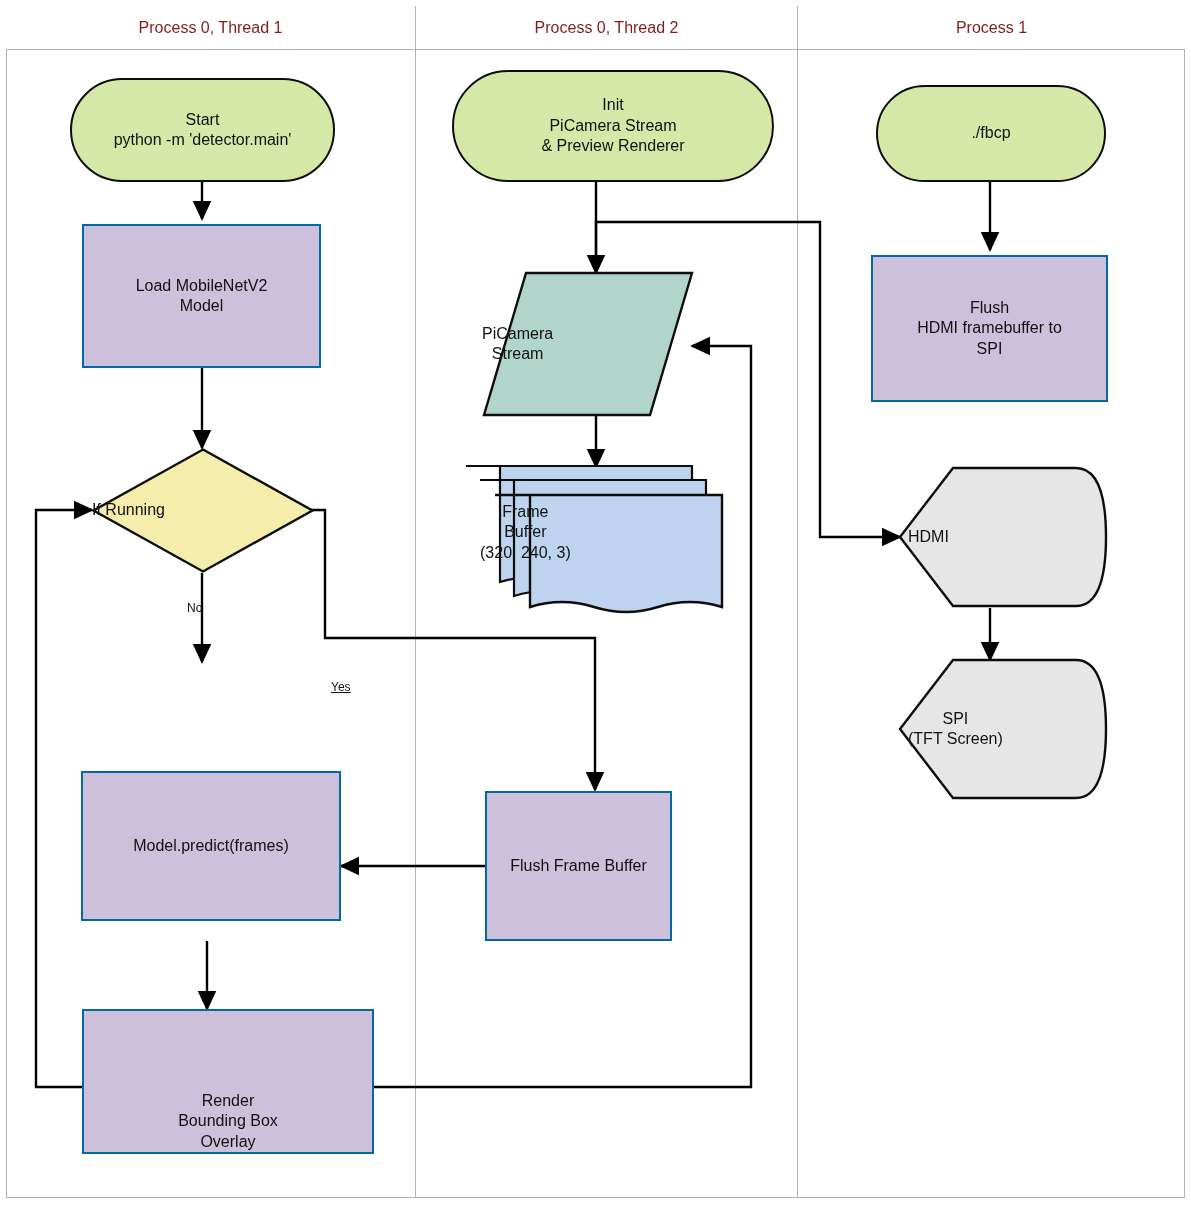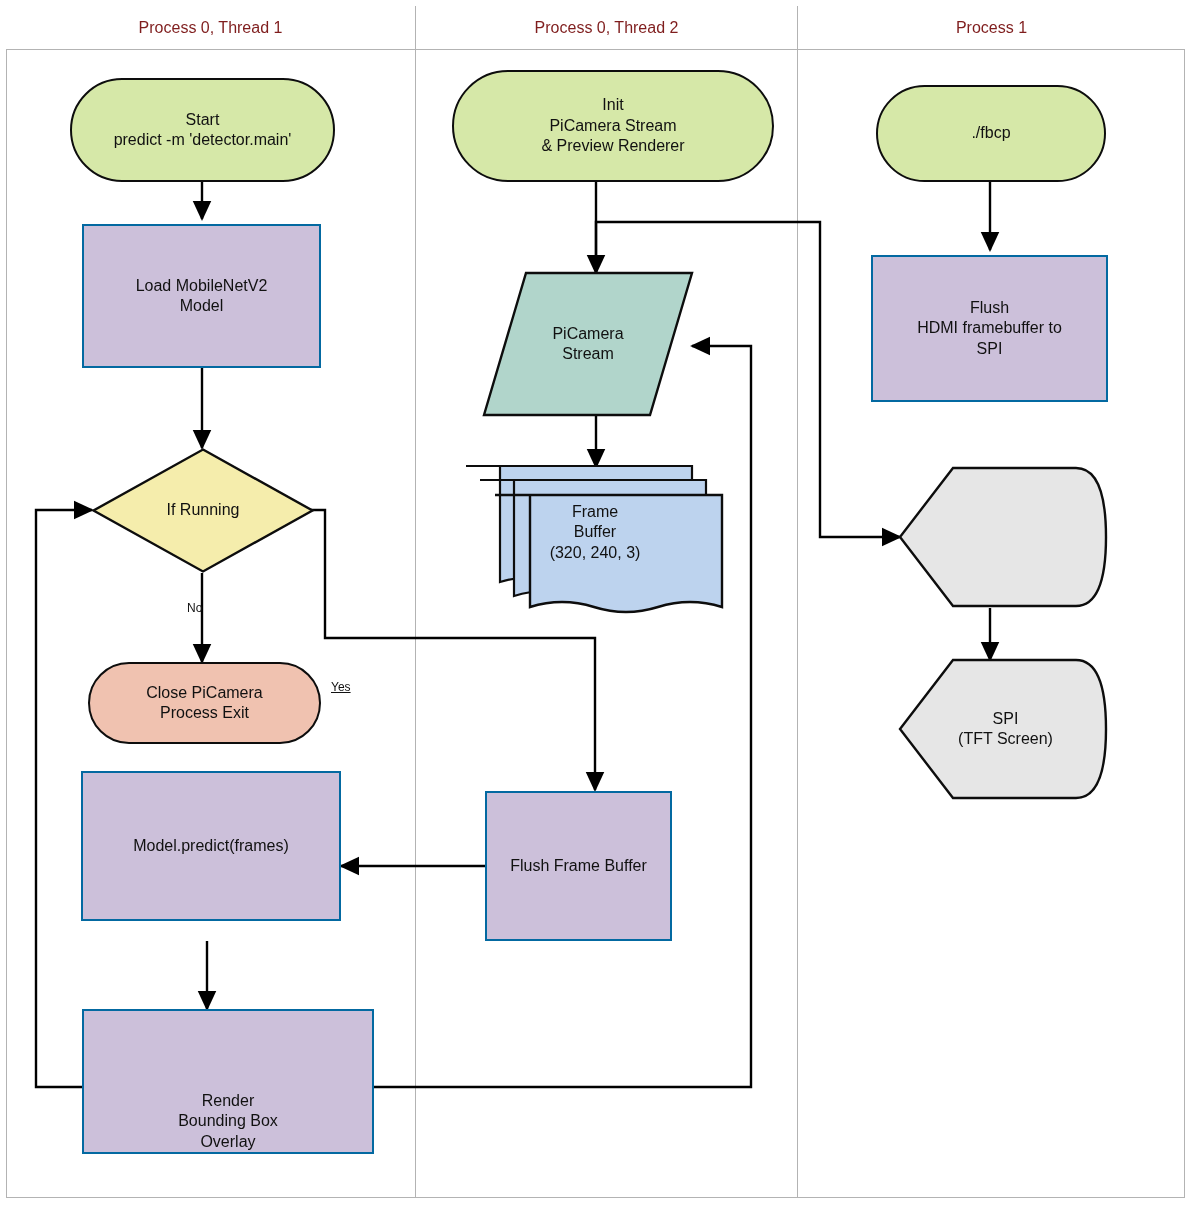--- a/index.html
+++ b/index.html
@@ -19,21 +19,21 @@
         text-align:center;font-size:16px;line-height:1.28;color:#111111;z-index:5;}
   .node span{display:block;padding:0 6px;white-space:pre-line;}
 
   .rect{border:2px solid #0369a1;background:#ccc0da;}
   .term{border:2px solid #0d0d0d;background:#d6e8a8;border-radius:999px;}
   .term-red{border:2px solid #0d0d0d;background:#f0c2b0;border-radius:999px;}
 
   
   .svgshape{position:absolute;z-index:4;}
   .svgshape svg{display:block;overflow:visible;}
-  .svglabel{position:absolute;z-index:6;display:flex;align-items:center;justify-content:center;
+  .svglabel{position:absolute;z-index:6;display:flex;align-items:center;
             text-align:center;font-size:16px;line-height:1.28;color:#111111;white-space:pre-line;}
 
   
   #wires{position:absolute;left:0;top:0;width:1191px;height:1215px;z-index:3;pointer-events:none;}
   .edge{fill:none;stroke:#000000;stroke-width:2.4;}
   .elabel{position:absolute;z-index:7;font-size:12px;color:#111111;text-align:center;}
 </style>
 </head>
 <body>
 
@@ -87,41 +87,37 @@
     <path class="edge" d="M990,182 L990,250" marker-end="url(#ah)"></path>
 
     <path class="edge" d="M990,608 L990,660" marker-end="url(#ah)"></path>
   </svg>
 
   <div class="elabel" style="left:187px;top:601px;">No</div>
   <div class="elabel" style="left:331px;top:680px;text-decoration:underline;">Yes</div>
 
   <div class="node term" style="left:70px;top:78px;width:265px;height:104px;">
     <span>Start
-predict -m 'detector.main'</span>
+python -m 'detector.main'</span>
   </div>
 
   <div class="node rect" style="left:82px;top:224px;width:239px;height:144px;">
     <span>Load MobileNetV2
 Model</span>
   </div>
 
   <div class="svgshape" style="left:92px;top:448px;width:222px;height:125px;">
     <svg width="222" height="125" viewBox="0 0 222 125">
       <polygon points="111,1.5 220.5,62.5 111,123.5 1.5,62.5" fill="#f5edac" stroke="#0d0d0d" stroke-width="2.4"></polygon>
     </svg>
   </div>
   <div class="svglabel" style="left:92px;top:448px;width:222px;height:125px;">
     <span>If Running</span>
   </div>
 
-  <div class="node term-red" style="left:88px;top:662px;width:233px;height:82px;">
-    <span>Close PiCamera
-Process Exit</span>
-  </div>
 
   <div class="node rect" style="left:81px;top:771px;width:260px;height:150px;">
     <span>Model.predict(frames)</span>
   </div>
 
   <div class="node rect" style="left:82px;top:1009px;width:292px;height:145px;align-items:flex-end;">
     <span>Render
 Bounding Box
 Overlay</span>
   </div>
@@ -170,20 +166,23 @@
     <span>Flush
 HDMI framebuffer to
 SPI</span>
   </div>
 
   <div class="svgshape" style="left:898px;top:466px;width:210px;height:142px;">
     <svg width="210" height="142" viewBox="0 0 210 142">
       <path d="M55,2 H178 Q208,2 208,71 Q208,140 178,140 H55 L2,71 Z" fill="#e6e6e6" stroke="#0d0d0d" stroke-width="2.4"></path>
     </svg>
   </div>
+  <div class="svglabel" style="left:908px;top:466px;width:195px;height:142px;">
+    <span>HDMI</span>
+  </div>
 
   <div class="svgshape" style="left:898px;top:658px;width:210px;height:142px;">
     <svg width="210" height="142" viewBox="0 0 210 142">
       <path d="M55,2 H178 Q208,2 208,71 Q208,140 178,140 H55 L2,71 Z" fill="#e6e6e6" stroke="#0d0d0d" stroke-width="2.4"></path>
     </svg>
   </div>
   <div class="svglabel" style="left:908px;top:658px;width:195px;height:142px;">
     <span>SPI
 (TFT Screen)</span>
   </div>

